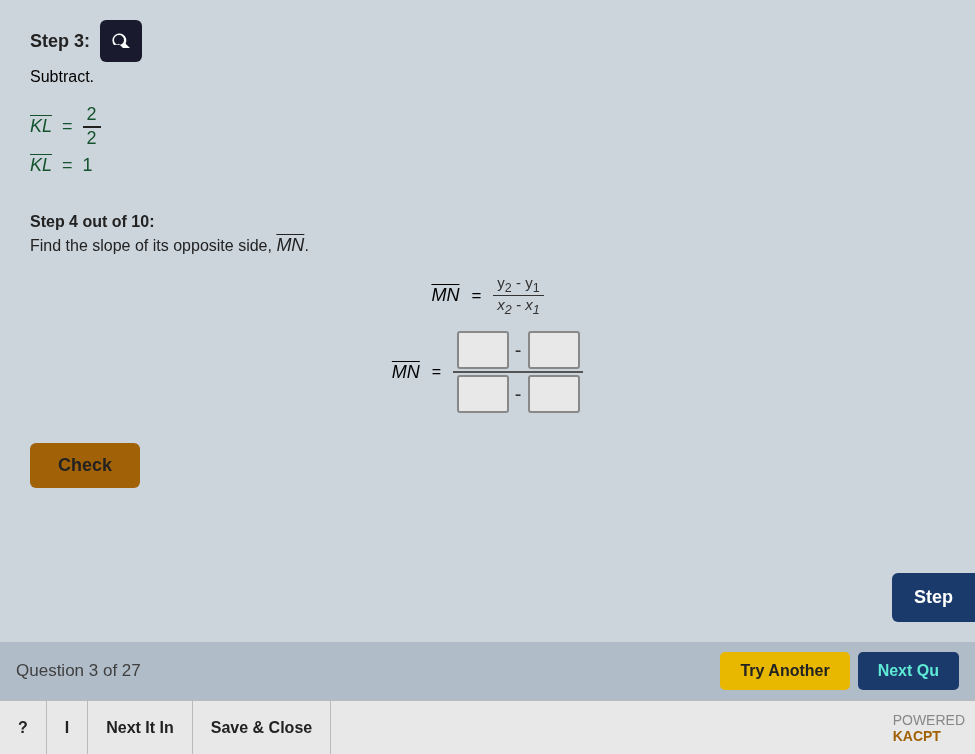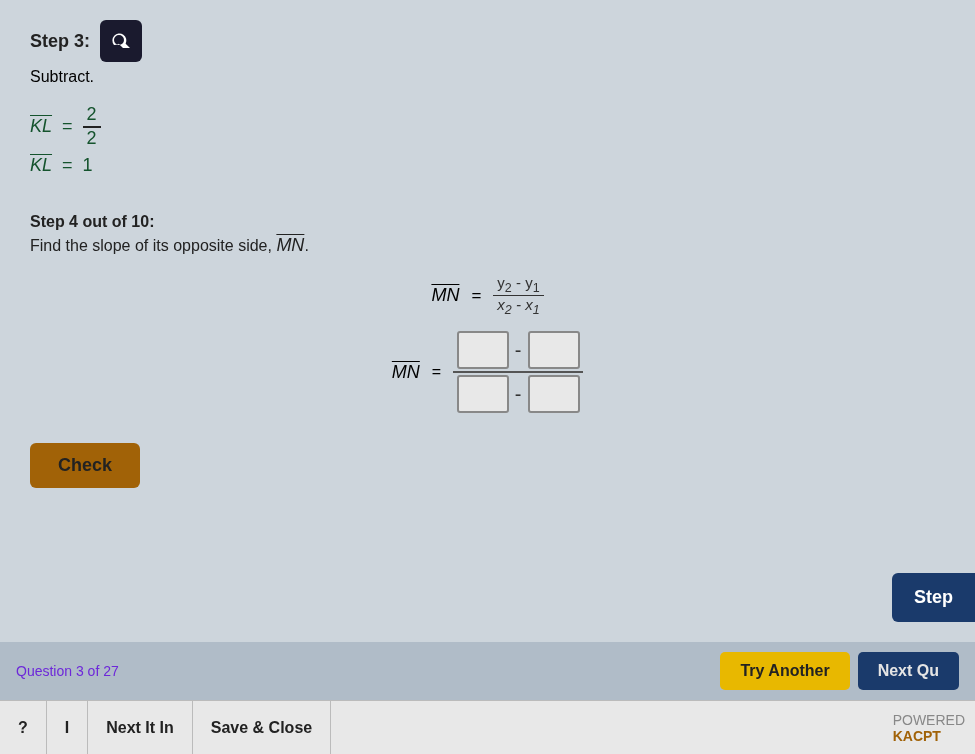--- a/index.html
+++ b/index.html
@@ -200,22 +200,22 @@
 
     .bottom-bar {
       background: #b0bcc8;
       padding: 10px 16px;
       display: flex;
       align-items: center;
       justify-content: space-between;
     }
 
     .question-info {
-      font-size: 14px;
-      color: #6d28d9;
+      font-size: 17px;
+      color: #404040;
     }
 
     .bottom-bar-buttons {
       display: flex;
       gap: 8px;
     }
 
     .try-another-btn {
       background: #e8b800;
       color: #222;
@@ -223,21 +223,21 @@
       font-weight: bold;
       border: none;
       border-radius: 5px;
       padding: 10px 20px;
       cursor: pointer;
       text-align: center;
     }
 
     .next-question-btn {
       background: #1a3a6b;
-      color: #e5e5e5;
+      color: #5eead4;
       font-size: 16px;
       font-weight: bold;
       border: none;
       border-radius: 5px;
       padding: 10px 20px;
       cursor: pointer;
     }
 
     .footer-bar {
       background: #e8e8e8;

